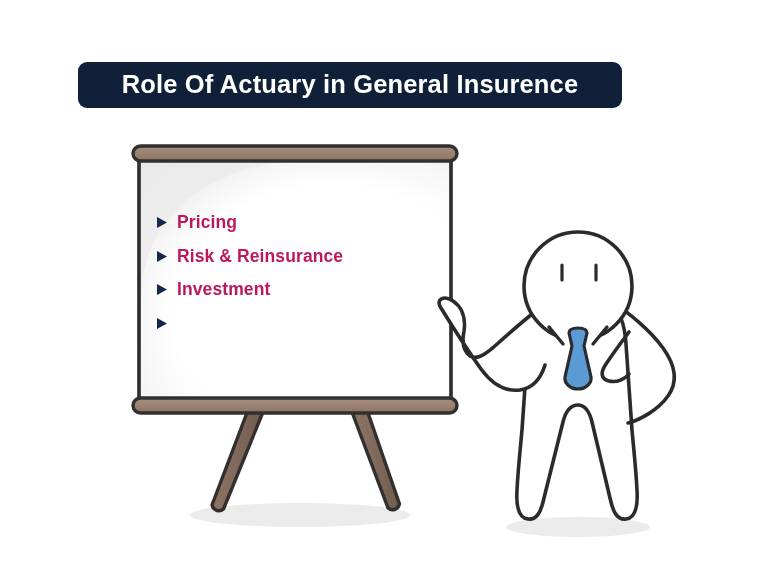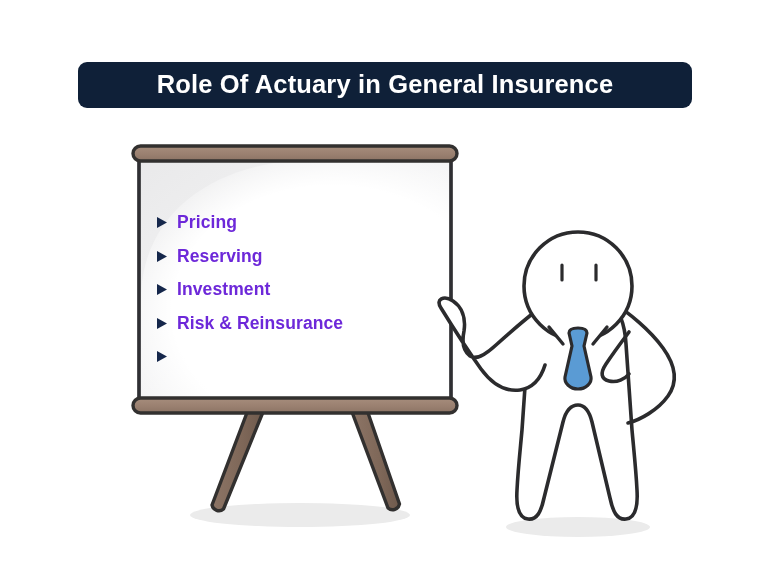--- a/index.html
+++ b/index.html
@@ -17,21 +17,21 @@
     height: 576px;
     background: #ffffff;
     overflow: hidden;
   }
 
   
   #title-banner {
     position: absolute;
     left: 78px;
     top: 62px;
-    width: 614px;
+    width: 544px;
     height: 46px;
     background: #0f2038;
     border-radius: 9px;
     display: flex;
     align-items: center;
     justify-content: center;
     box-sizing: border-box;
   }
   #title-text {
     color: #ffffff;
@@ -69,21 +69,21 @@
   .board-bullet {
     width: 12px;
     height: 13px;
     margin-right: 9px;
     flex: 0 0 auto;
     position: relative;
     top: 0px;
   }
   .board-bullet svg { display: block; }
   .board-label {
-    color: #6d28d9;
+    color: #be185d;
     font-size: 17.5px;
     font-weight: bold;
     white-space: nowrap;
     letter-spacing: 0.1px;
     line-height: 1;
   }
 </style>
 </head>
 <body>
 
@@ -202,50 +202,42 @@
 
     <div class="board-item">
       <span class="board-bullet">
         <svg width="12" height="13" viewBox="0 0 12 13">
             <path d="M1 1 L11 6.5 L1 12 Z" fill="#15274b"></path>
           </svg>
       </span>
       <span class="board-label">Pricing</span>
     </div>
 
-    <div class="board-item">
-      <span class="board-bullet">
-        <svg width="12" height="13" viewBox="0 0 12 13">
-            <path d="M1 1 L11 6.5 L1 12 Z" fill="#15274b"></path>
-          </svg>
-      </span>
-      <span class="board-label">Reserving</span>
+
+    <div class="board-item">
+      <span class="board-bullet">
+        <svg width="12" height="13" viewBox="0 0 12 13">
+            <path d="M1 1 L11 6.5 L1 12 Z" fill="#15274b"></path>
+          </svg>
+      </span>
+      <span class="board-label">Risk &amp; Reinsurance</span>
     </div>
 
     <div class="board-item">
       <span class="board-bullet">
         <svg width="12" height="13" viewBox="0 0 12 13">
             <path d="M1 1 L11 6.5 L1 12 Z" fill="#15274b"></path>
           </svg>
       </span>
       <span class="board-label">Investment</span>
     </div>
 
     <div class="board-item">
       <span class="board-bullet">
         <svg width="12" height="13" viewBox="0 0 12 13">
             <path d="M1 1 L11 6.5 L1 12 Z" fill="#15274b"></path>
           </svg>
       </span>
-      <span class="board-label">Risk &amp; Reinsurance</span>
-    </div>
-
-    <div class="board-item">
-      <span class="board-bullet">
-        <svg width="12" height="13" viewBox="0 0 12 13">
-            <path d="M1 1 L11 6.5 L1 12 Z" fill="#15274b"></path>
-          </svg>
-      </span>
     </div>
 
   </div>
 
 </div>
 
 </body></html>

